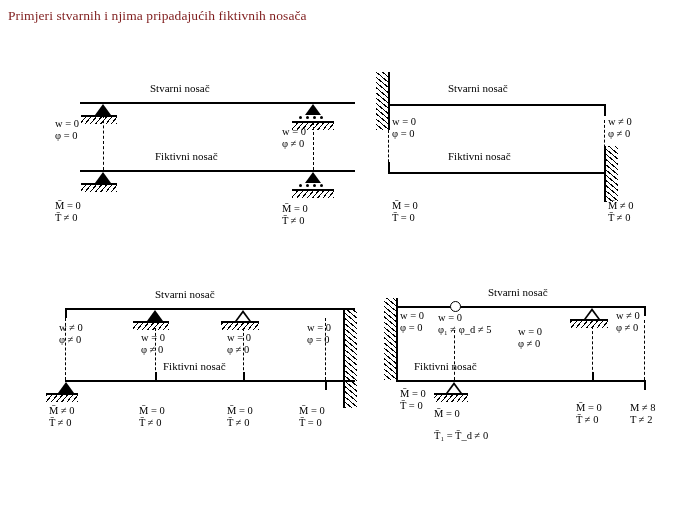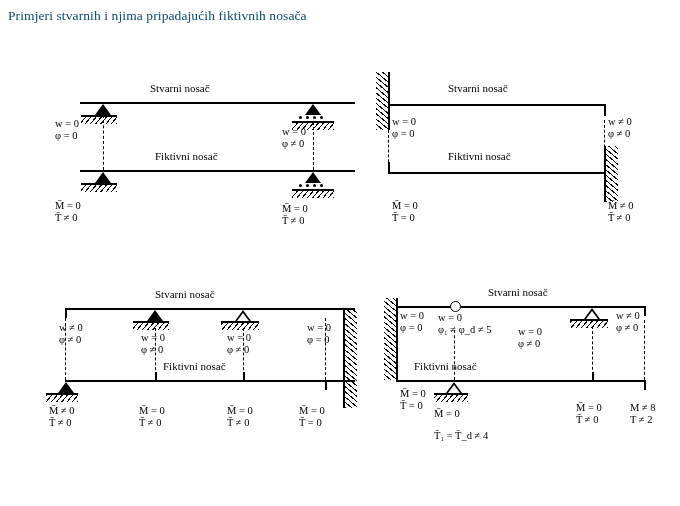--- a/index.html
+++ b/index.html
@@ -14,21 +14,21 @@
     font-family: "Liberation Serif", serif;
     color: #000;
     overflow: hidden;
   }
   #page-title {
     position: absolute;
     left: 8px;
     top: 8px;
     font-size: 13.5px;
     font-family: "Liberation Serif", serif;
-    color: #0c4a6e;
+    color: #7f1d1d;
     letter-spacing: 0.1px;
   }
   .figure {
     position: absolute;
     left: 0;
     top: 0;
     width: 680px;
     height: 506px;
   }
   .panel {
@@ -351,21 +351,21 @@
     <div class="vline" style="left:214px; top:92px; height:10px;"></div>
 
     <div class="vline" style="left:266px; top:100px; height:10px;"></div>
 
     <div class="lbl" style="left:22px; top:108px;">
       <div>M̄ = 0</div>
       <div>T̄ = 0</div>
     </div>
     <div class="lbl" style="left:56px; top:128px;">
       <div>M̄ = 0</div>
-      <div style="margin-top:10px;">T̄₁ = T̄_d ≠ 4</div>
+      <div style="margin-top:10px;">T̄₁ = T̄_d ≠ 0</div>
     </div>
     <div class="lbl" style="left:198px; top:122px;">
       <div>M̄ = 0</div>
       <div>T̄ ≠ 0</div>
     </div>
     <div class="lbl" style="left:252px; top:122px;">
       <div>M ≠ 8</div>
       <div>T ≠ 2</div>
     </div>
   </div>

